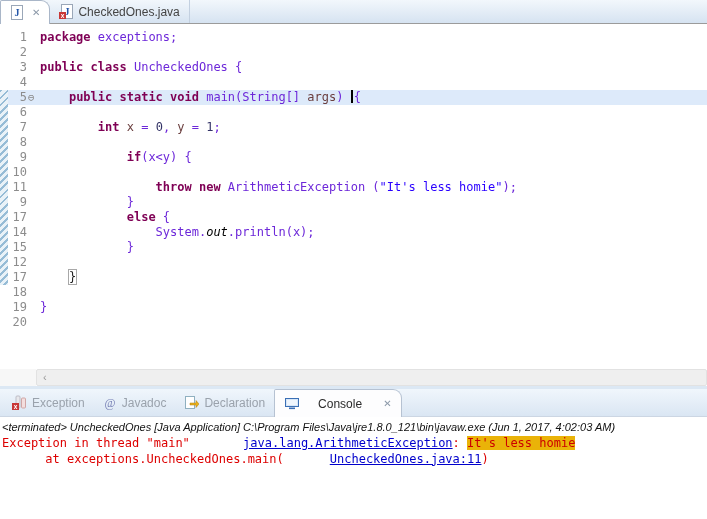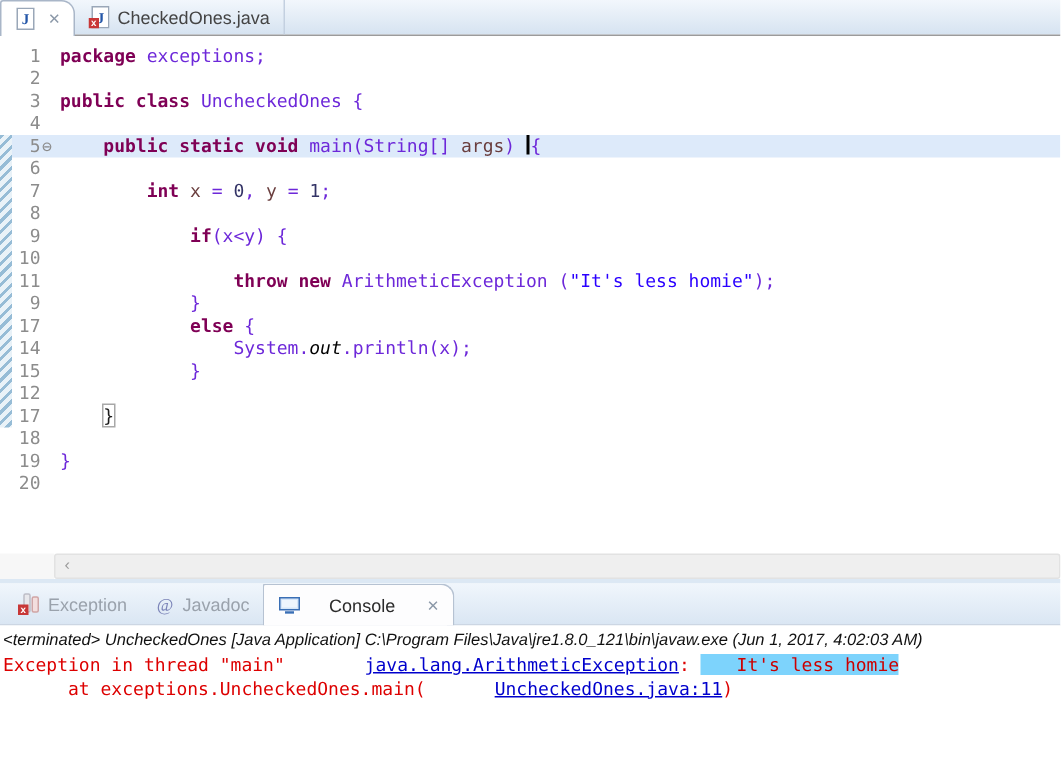--- a/index.html
+++ b/index.html
@@ -53,21 +53,21 @@
   .ctab { display:flex; align-items:center; gap:5px; padding:0 9px; font-size:12px; color:#9aa2ac; }
   .ctab.active { background:#fdfdfe; border:1px solid #b6c2d2; border-bottom:none;
                  border-radius:2px 9px 0 0; margin-bottom:-1px; color:#2b2b2b; z-index:2;gap:18px; }
 
   
   .console-body { position:absolute; left:0; top:417px; width:707px; height:102px; background:#fff; }
   .console-header { font-size:11px; color:#111; padding:4px 0 3px 2px; white-space:pre;font-style:italic; }
   .console-lines { font-family:"DejaVu Sans Mono",monospace; font-size:12px; line-height:15.5px; white-space:pre; padding-left:2px; }
   .tk-err { color:#dd0000; }
   .tk-link { color:#0000cc; text-decoration:underline; cursor:pointer;margin-left:46px; }
-  .tk-hl { color:#cc0000; background:#7dd3fc;padding-left:24px; }
+  .tk-hl { color:#cc0000; background:#eab308; }
 </style>
 </head>
 <body>
 
 <div class="window">
 
   <div class="tabbar" id="editor-tabs">
       <div class="etab active">
         <span>
           <svg width="14" height="15" viewBox="0 0 14 15">
@@ -139,20 +139,29 @@
         <span>Exception</span>
       </div>
       <div class="ctab inactive">
         <span>
           <svg width="14" height="14" viewBox="0 0 14 14">
             <text x="7" y="11" font-size="12" fill="#7b84b8" text-anchor="middle" font-family="Liberation Serif,serif">@</text>
           </svg>
         </span>
         <span>Javadoc</span>
       </div>
+      <div class="ctab inactive">
+        <span>
+          <svg width="15" height="15" viewBox="0 0 15 15">
+            <rect x="1.5" y="1.5" width="9" height="12" fill="#fff" stroke="#8fb0c0"></rect>
+            <path d="M6 8 L12 8 L12 5.5 L15 9 L12 12.5 L12 10 L6 10 Z" fill="#e8b019" stroke="#b07f10" stroke-width="0.5"></path>
+          </svg>
+        </span>
+        <span>Declaration</span>
+      </div>
       <div class="ctab active">
         <span>
           <svg width="16" height="15" viewBox="0 0 16 15">
             <rect x="1.5" y="2.5" width="13" height="8" fill="#d6e6f8" stroke="#3a6fb5"></rect>
             <rect x="3" y="4" width="10" height="5" fill="#eef5fd"></rect>
             <rect x="5" y="11.5" width="6" height="1.6" fill="#3a6fb5"></rect>
           </svg>
         </span>
         <span>Console</span>
         <span class="tab-close">✕</span>

